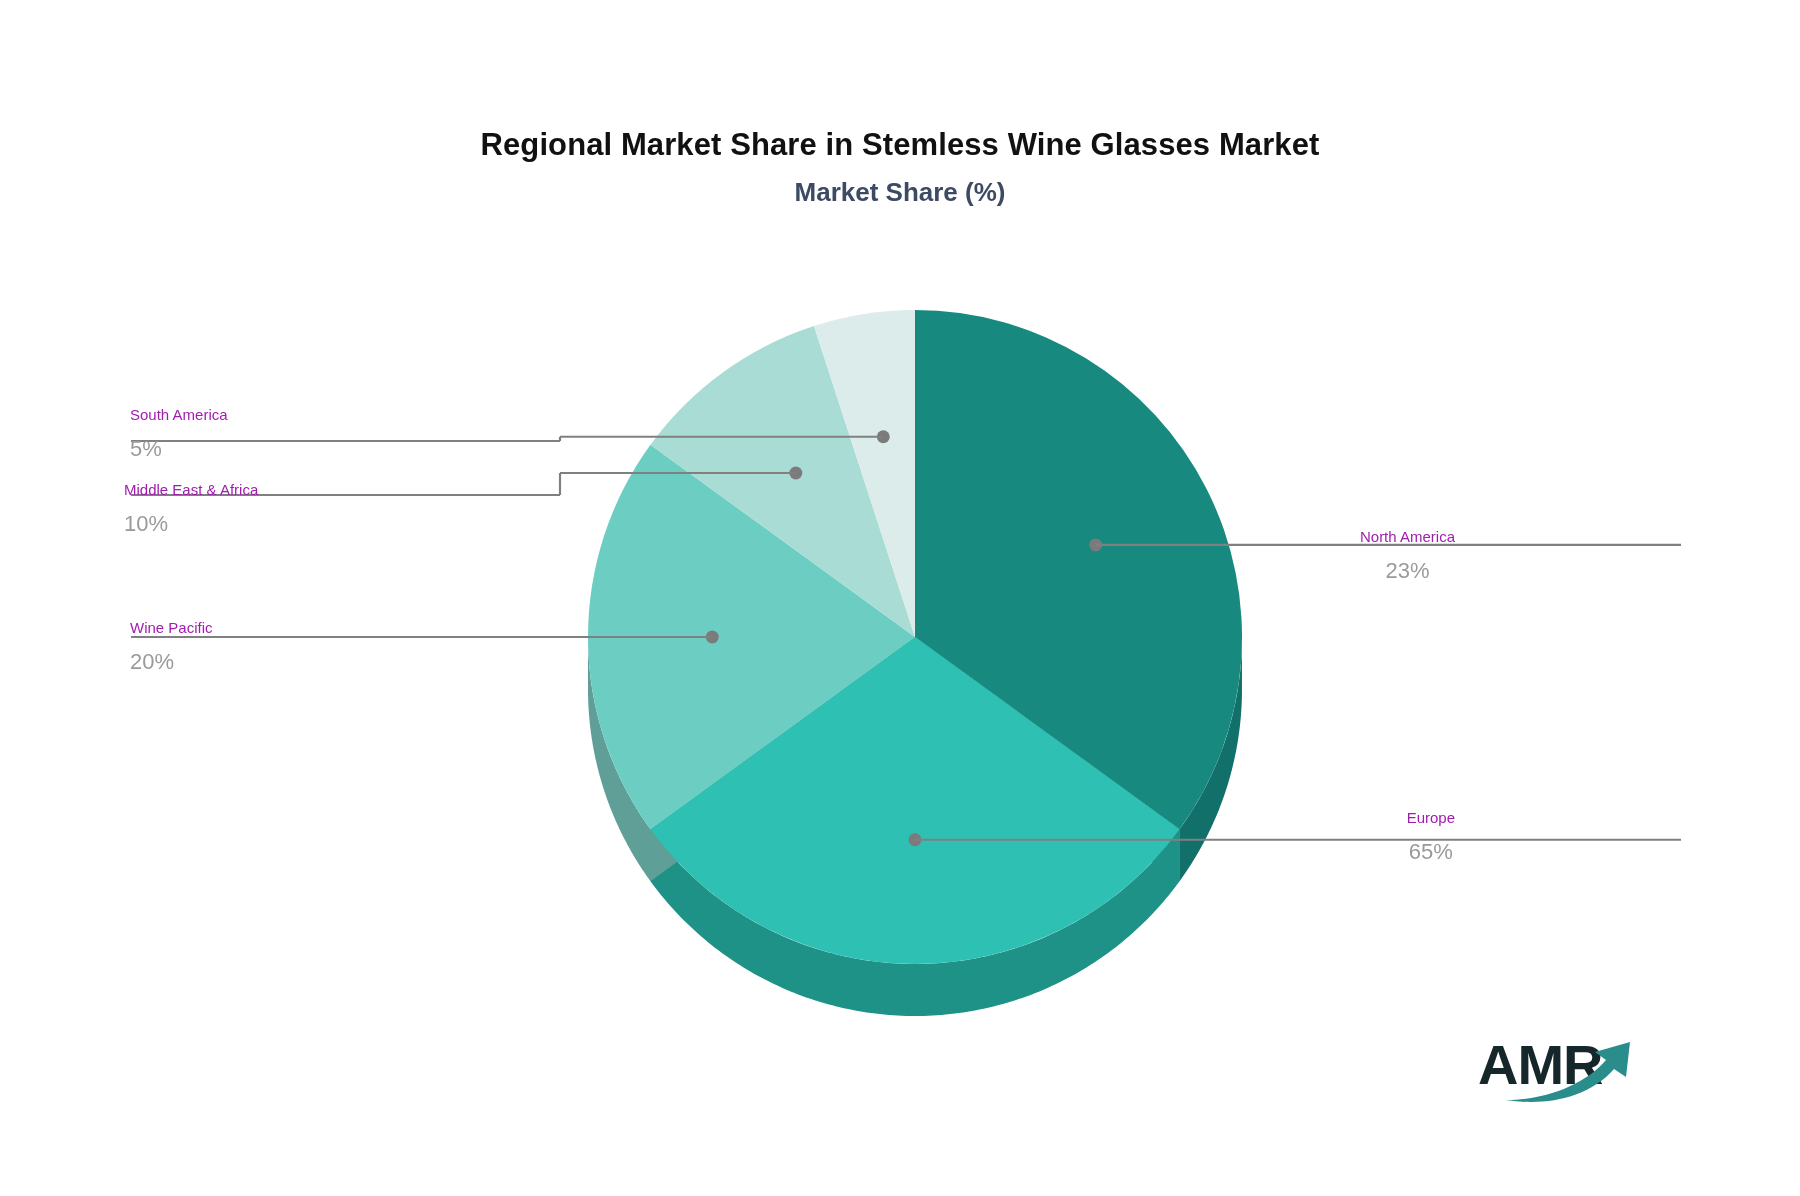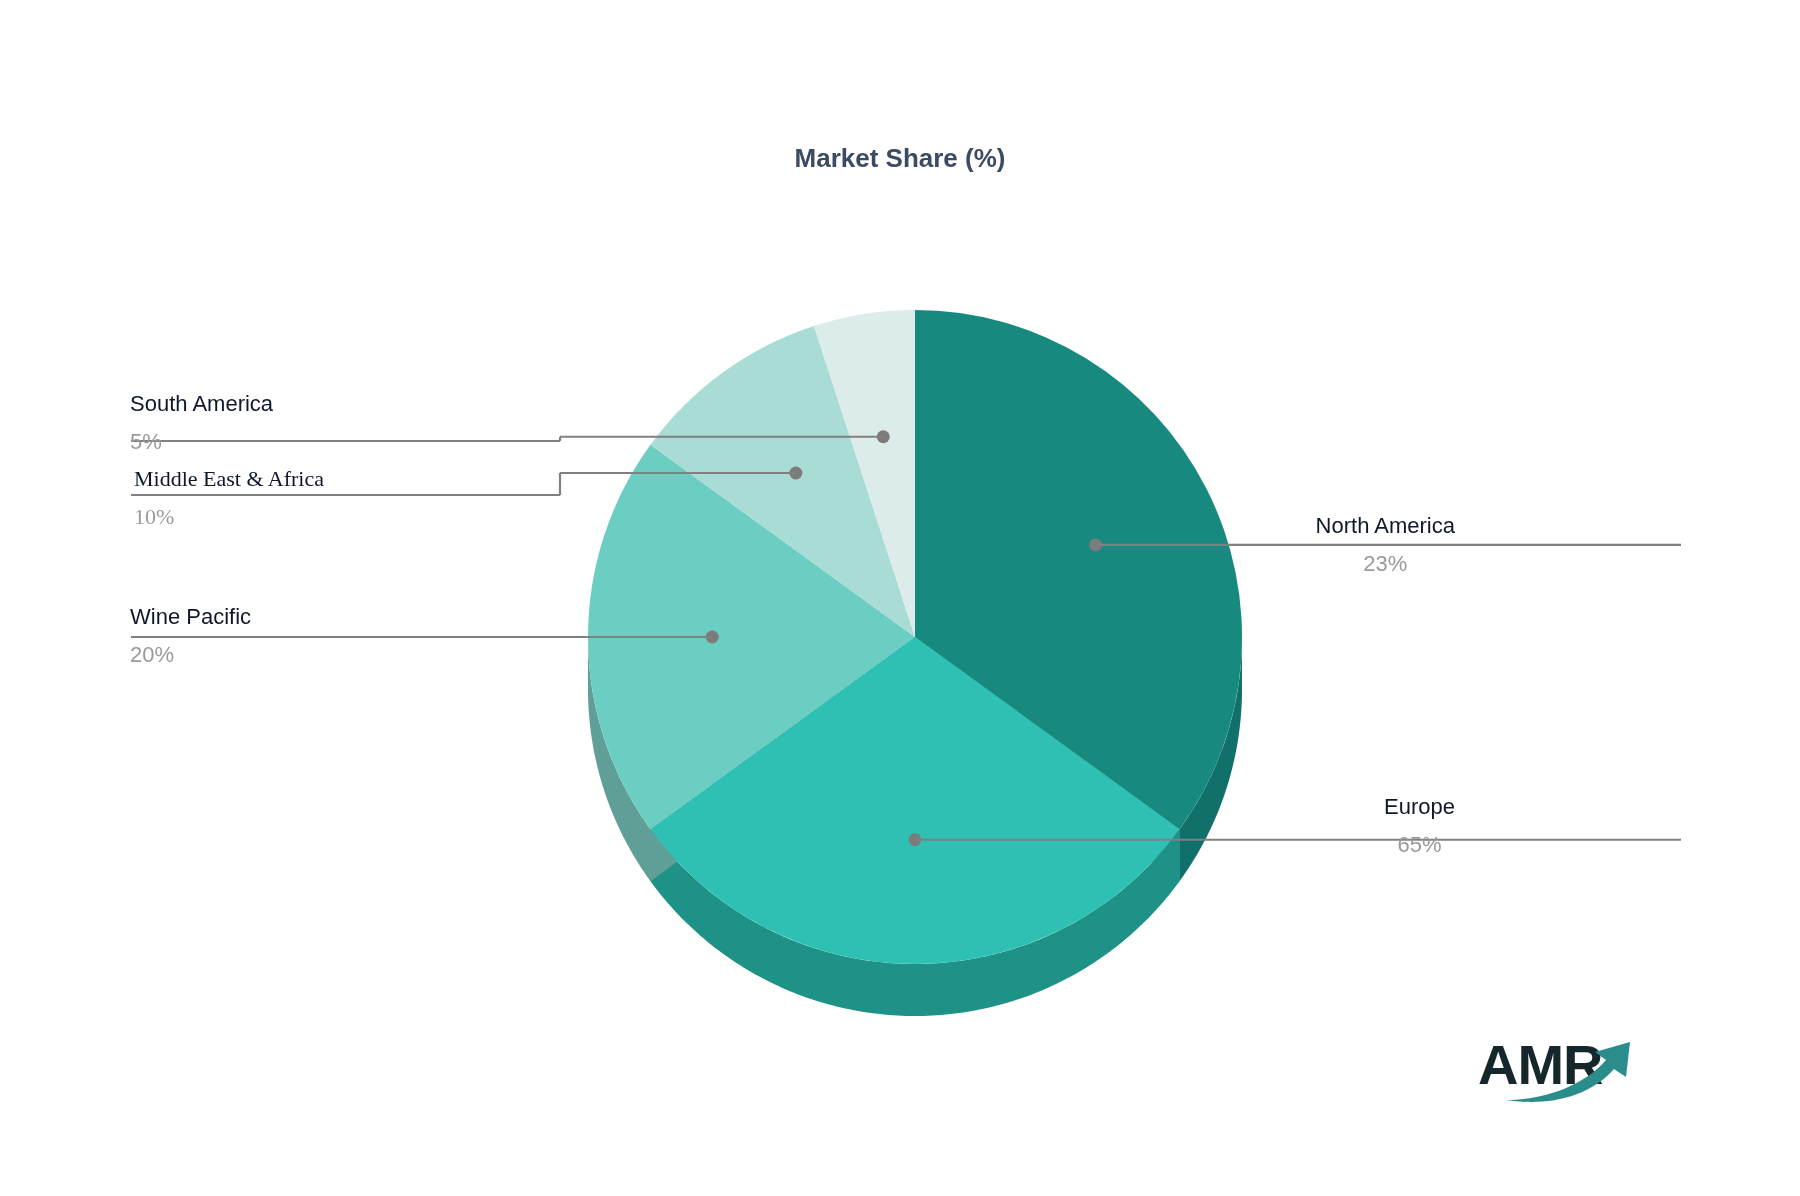--- a/index.html
+++ b/index.html
@@ -40,24 +40,25 @@
     font-size: 26px;
     font-weight: bold;
     color: #3d4a63;
     line-height: 1.1;
   }
   .callout {
     position: absolute;
     pointer-events: none;
   }
   .callout .cat {
-    font-size: 22px;
-    color: #0f172a;
+    font-size: 15px;
+    color: #a21caf;
     white-space: nowrap;
     line-height: 1.25;
+    margin-top: 16px;
   }
   .callout .val {
     font-size: 22px;
     color: #9a9a9a;
     white-space: nowrap;
     line-height: 1.25;
     margin-top: 10px;
   }
   .callout.right { text-align: center; }
   .callout.left  { text-align: left;  }
@@ -106,29 +107,30 @@
       <line x1="560" y1="472.9798945604232" x2="560" y2="495" stroke="#808080" stroke-width="2.2"></line>
       <line x1="560" y1="495" x2="131" y2="495" stroke="#808080" stroke-width="2.2"></line>
       <circle cx="883.2844765577436" cy="436.7560658277418" r="6.5" fill="#7b7b7b"></circle>
       <line x1="883.2844765577436" y1="436.7560658277418" x2="560" y2="436.7560658277418" stroke="#808080" stroke-width="2.2"></line>
       <line x1="560" y1="436.7560658277418" x2="560" y2="441" stroke="#808080" stroke-width="2.2"></line>
       <line x1="560" y1="441" x2="131" y2="441" stroke="#808080" stroke-width="2.2"></line>
     </g>
 </svg>
 
 <div class="titleblock">
+  <div id="chart-title">Regional Market Share in Stemless Wine Glasses Market</div>
   <div id="chart-subtitle">Market Share (%)</div>
 </div>
 
 <div class="callout left" style="left:130px; top:390px;">
   <div class="cat">South America</div>
   <div class="val">5%</div>
 </div>
 
-<div class="callout left" style="left:134px; top:465px;font-family:Liberation Serif, serif;">
+<div class="callout left" style="left:124px; top:465px;">
   <div class="cat">Middle East &amp; Africa</div>
   <div class="val">10%</div>
 </div>
 
 <div class="callout left" style="left:130px; top:603px;">
   <div class="cat">Wine Pacific</div>
   <div class="val">20%</div>
 </div>
 
 <div class="callout right" style="right:345px; top:512px;">

